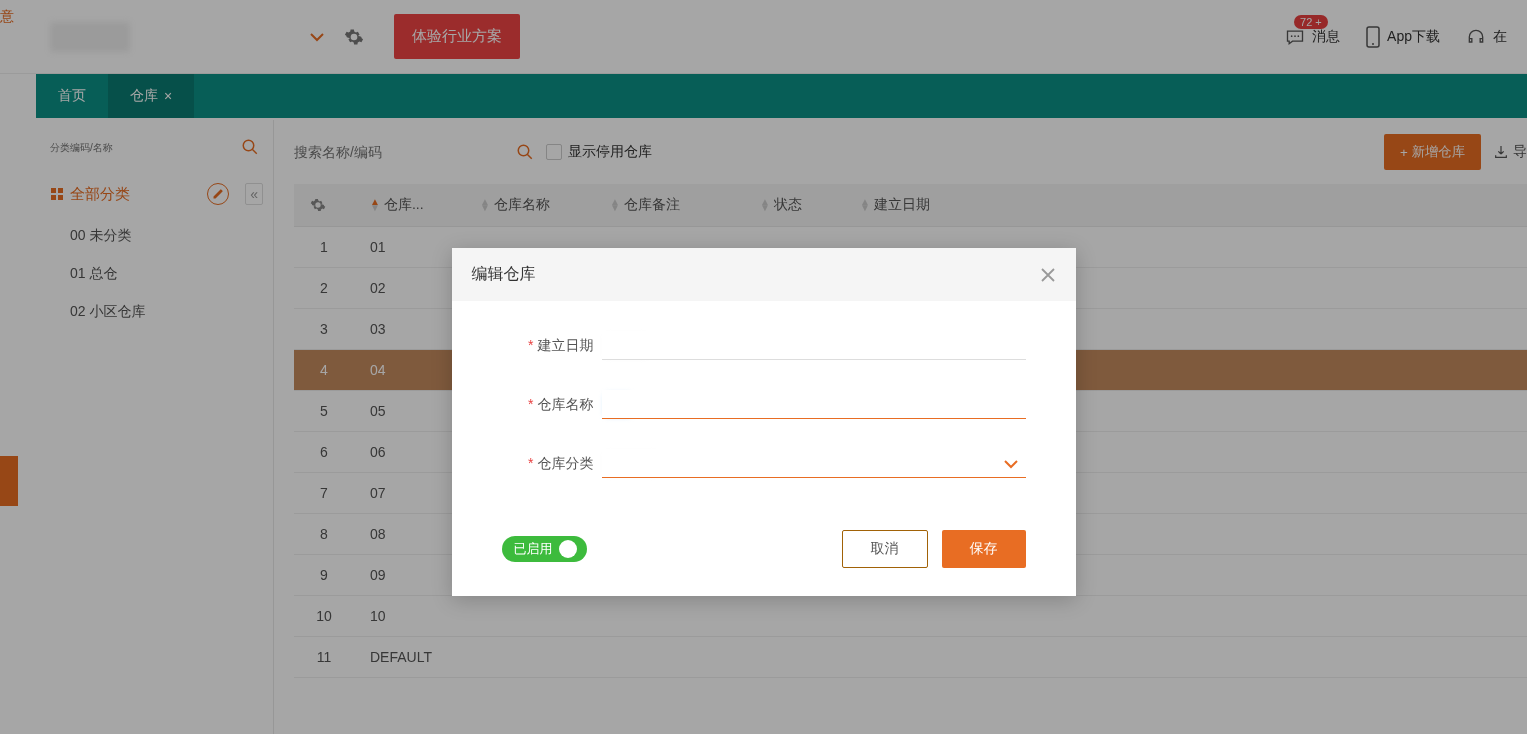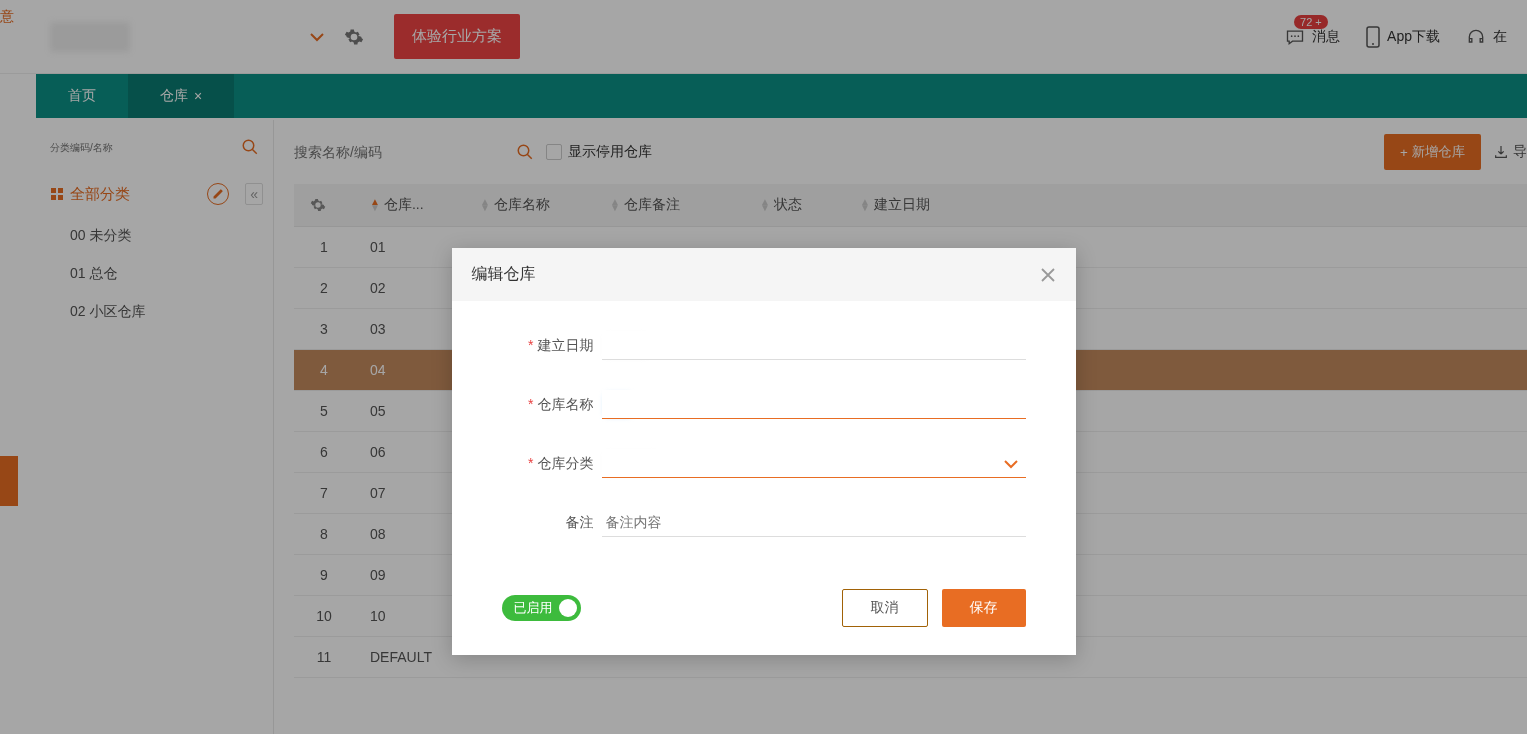--- a/index.html
+++ b/index.html
@@ -9,21 +9,21 @@
 .topbar-left { display: flex; align-items: center; flex: 1; }
 .org-blur { width: 80px; height: 30px; background: #eee; filter: blur(3px); margin-right: 180px; }
 .chevron-down { color: #e86d23; font-size: 14px; margin-right: 20px; cursor: pointer; }
 .gear { color: #666; font-size: 18px; margin-right: 30px; cursor: pointer; }
 .primary-btn { background: #ef4444; color: #fff; border: none; padding: 13px 18px; font-size: 15px; cursor: pointer; border-radius: 2px; }
 .topbar-right { display: flex; align-items: center; gap: 25px; }
 .top-item { display: flex; align-items: center; gap: 6px; cursor: pointer; color: #333; position: relative; }
 .badge { position: absolute; top: -12px; left: 10px; background: #e84040; color: #fff; font-size: 11px; border-radius: 10px; padding: 1px 6px; }
 
 .tab-strip { background: #0b9186; height: 44px; display: flex; align-items: stretch; margin-left: 36px; }
-.tab { padding: 0 32px; display: flex; align-items: center; color: #fff; cursor: pointer; gap: 6px; }
+.tab { padding: 0 22px; display: flex; align-items: center; color: #fff; cursor: pointer; gap: 6px; }
 .tab.active { background: #0a7c72; }
 
 .content-row { display: flex; margin-left: 36px; margin-top: 2px; height: calc(100% - 120px); }
 
 .side-panel { width: 238px; border-right: 1px solid #e8e8e8; padding: 14px 0; }
 .side-search { display: flex; align-items: center; padding: 4px 14px 12px 14px; border-bottom: 1px solid transparent; }
 .side-search input { flex: 1; border: none; outline: none; font-size: 10px; color: #666; }
 .search-icon { color: #e86d23; cursor: pointer; }
 .category-root { display: flex; align-items: center; padding: 14px 10px 12px 14px; color: #e86d23; font-size: 15px; gap: 6px; }
 .category-root .spacer { flex: 1; }
@@ -56,21 +56,21 @@
 .form-row { display: flex; align-items: center; margin-bottom: 30px; }
 .form-label { width: 100px; text-align: right; color: #555; padding-right: 8px; }
 .req { color: #e84040; margin-right: 4px; }
 .form-input { flex: 1; border: none; border-bottom: 1px solid #ddd; padding: 6px 4px; outline: none; font-size: 14px; position: relative; }
 .form-input.focused { border-bottom-color: #e86d23; }
 .input-wrap { flex: 1; position: relative; display: flex; align-items: center; }
 .input-wrap .blur-val { position: absolute; left: 4px; width: 40px; height: 20px; background: #eee; filter: blur(3px); }
 .input-wrap .blur-val.sel { background: #77b7f0; width: 24px; }
 .dropdown-caret { position: absolute; right: 8px; color: #e86d23; pointer-events: none; }
 .modal-footer { display: flex; align-items: center; padding: 12px 50px 28px 50px; }
-.toggle { background: #3dbb3d; color: #fff; border-radius: 14px; padding: 4px 4px 4px 12px; display: flex; align-items: center; gap: 6px; font-size: 13px; cursor: pointer; }
+.toggle { background: #3dbb3d; color: #fff; border-radius: 14px; padding: 4px 10px 4px 12px; display: flex; align-items: center; gap: 6px; font-size: 13px; cursor: pointer; }
 .toggle-knob { width: 18px; height: 18px; background: #fff; border-radius: 50%; }
 .footer-spacer { flex: 1; }
 .btn-cancel { background: #fff; border: 1px solid #a16207; padding: 9px 28px; cursor: pointer; font-size: 14px; color: #555; margin-right: 14px; border-radius: 2px; }
 .btn-save { background: #e86d23; color: #fff; border: none; padding: 10px 28px; cursor: pointer; font-size: 14px; border-radius: 2px; }
 
 .left-edge { position: absolute; left: 0; top: 456px; width: 18px; height: 50px; background: #e86d23; }
 .top-edge { position: absolute; left: 0; top: 8px; color: #e86d23; font-size: 14px; }
 svg { display: block; }
 </style>
 </head>
@@ -343,26 +343,20 @@
         <div class="input-wrap">
           <span class="blur-val" style="width:50px;"></span>
           <input class="form-input focused" style="">
           <span class="dropdown-caret">
             <svg width="14" height="10" viewBox="0 0 14 10">
                 <path d="M1 2 L7 8 L13 2" stroke="#e86d23" stroke-width="2" fill="none"></path>
               </svg>
           </span>
         </div>
       </div>
-      <div class="form-row">
-        <div class="form-label"><span>备注</span></div>
-        <div class="input-wrap">
-            <input class="form-input" placeholder="备注内容" style="">
-          </div>
-      </div>
     </div>
     <div class="modal-footer">
       <div class="toggle">
         <span>已启用</span>
         <span class="toggle-knob"></span>
       </div>
       <span class="footer-spacer"></span>
       <button class="btn-cancel">取消</button>
       <button class="btn-save">保存</button>
     </div>

